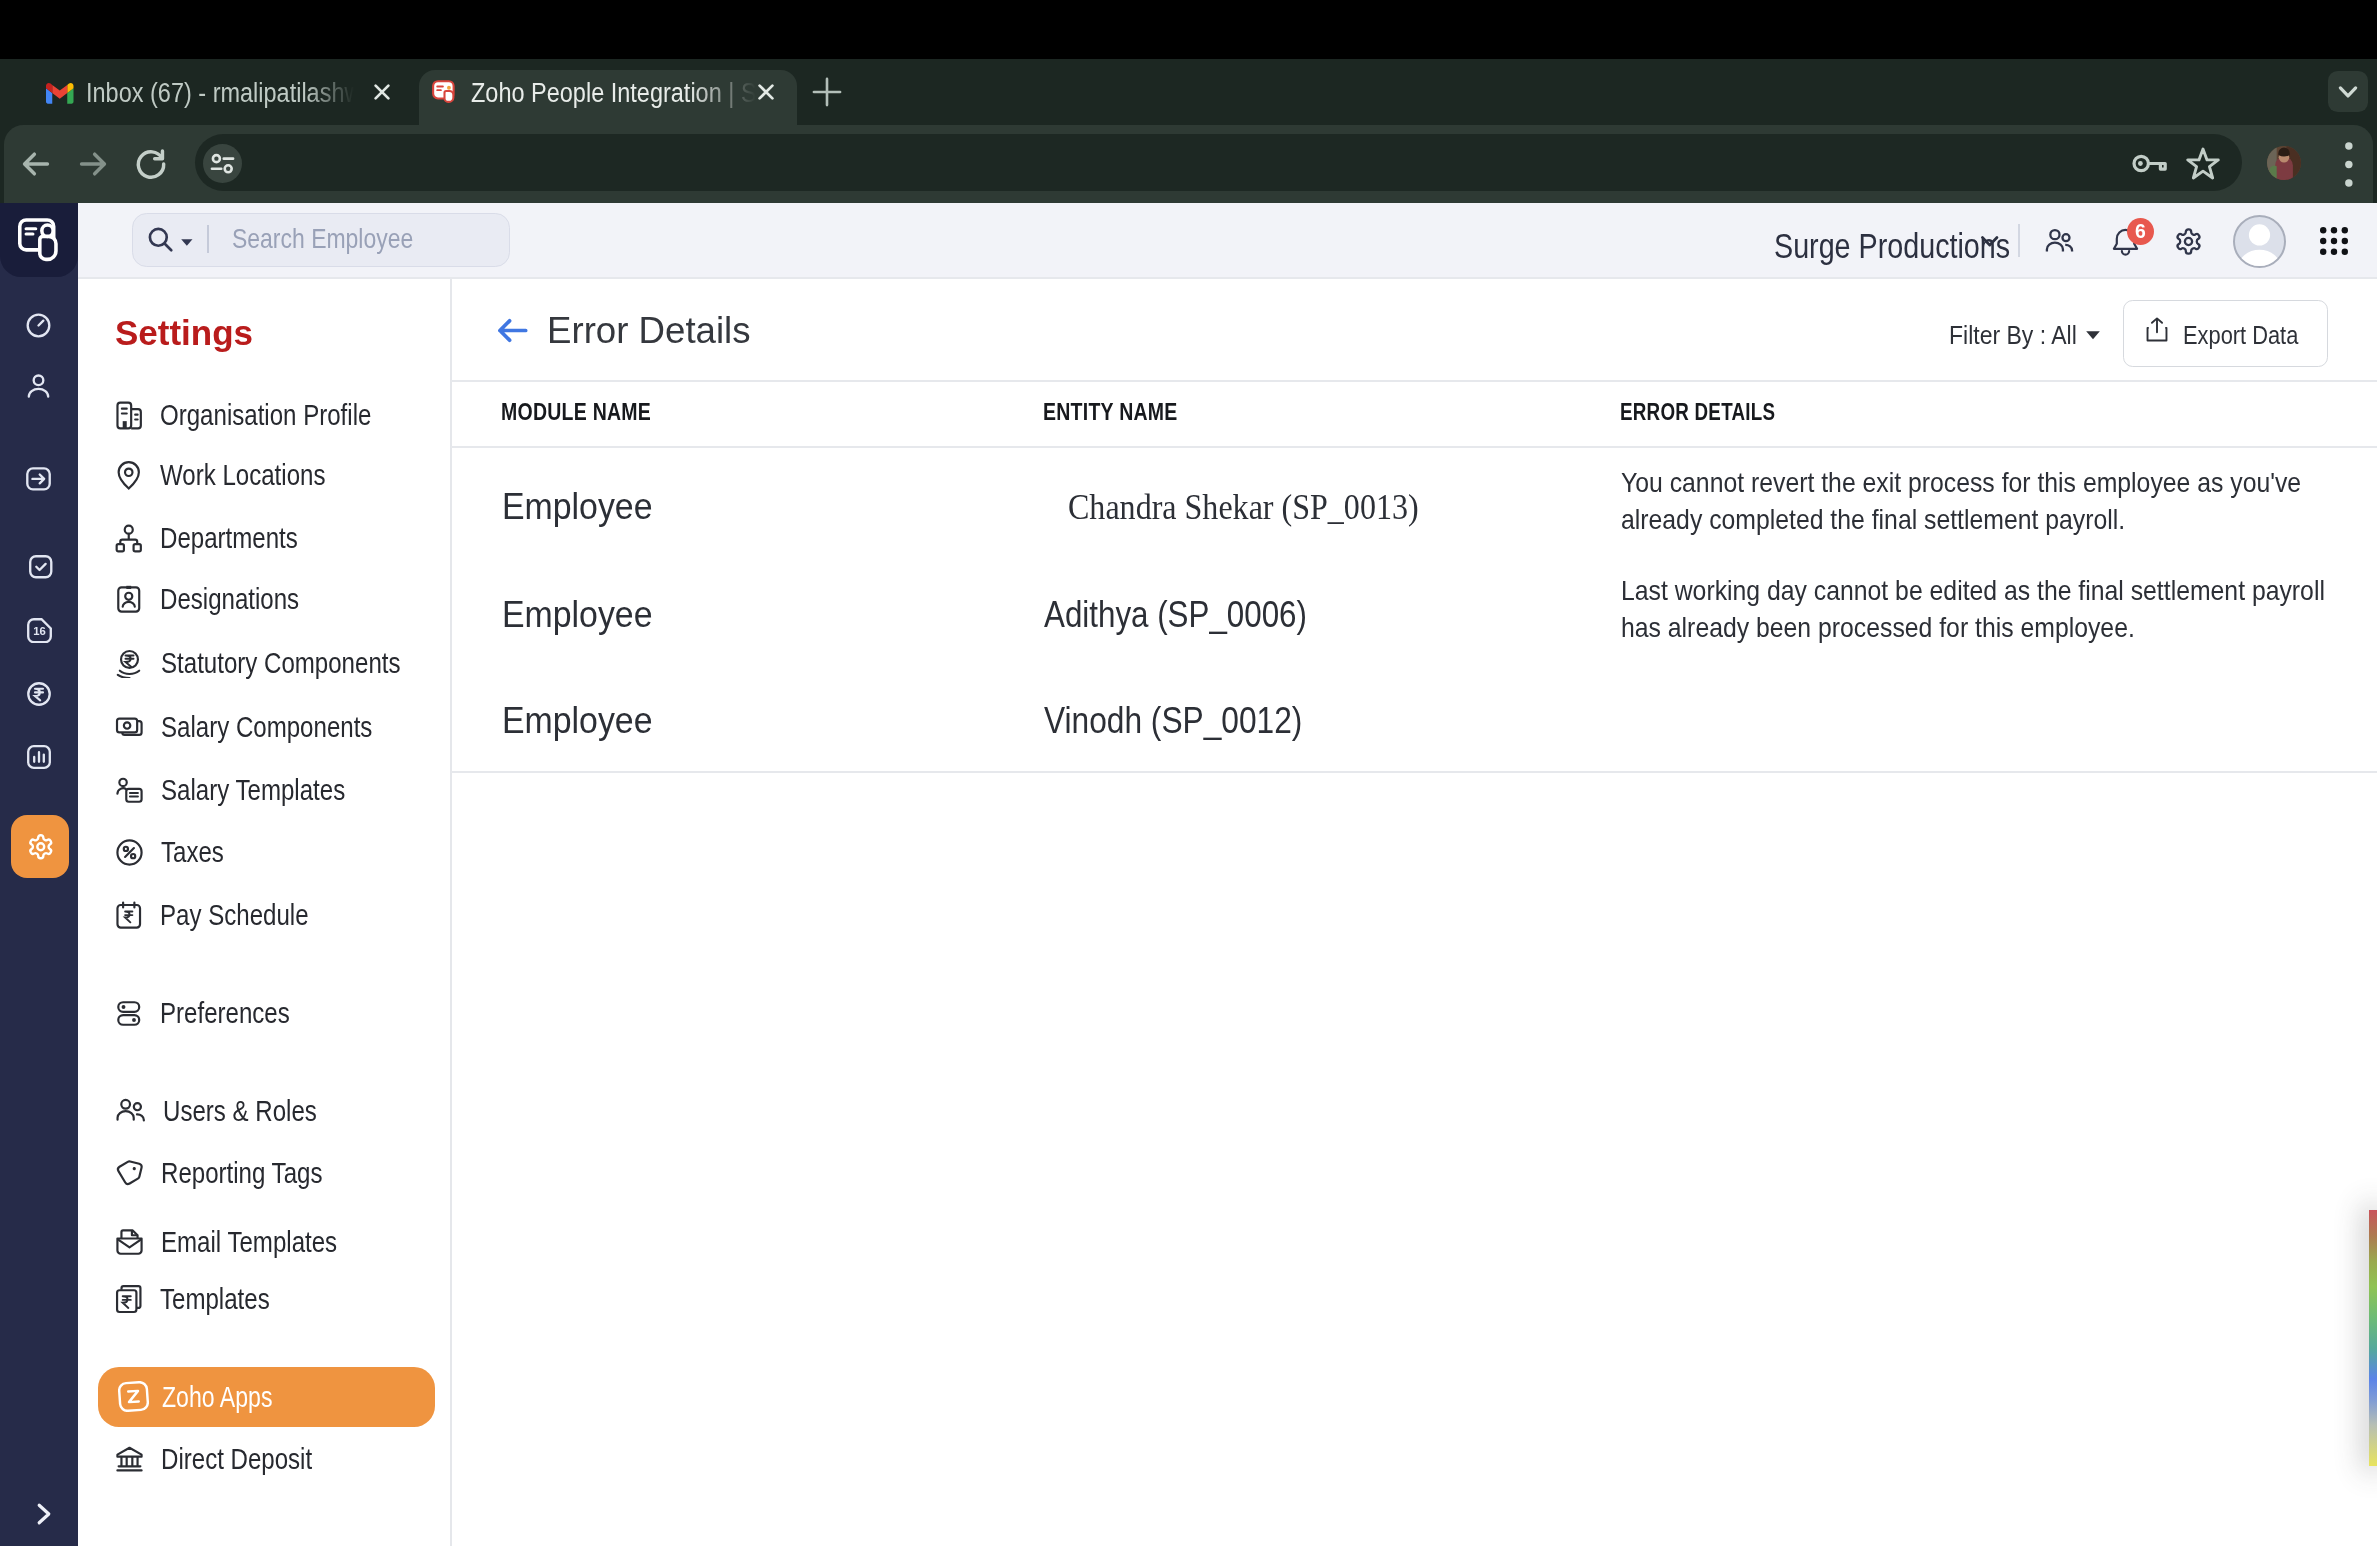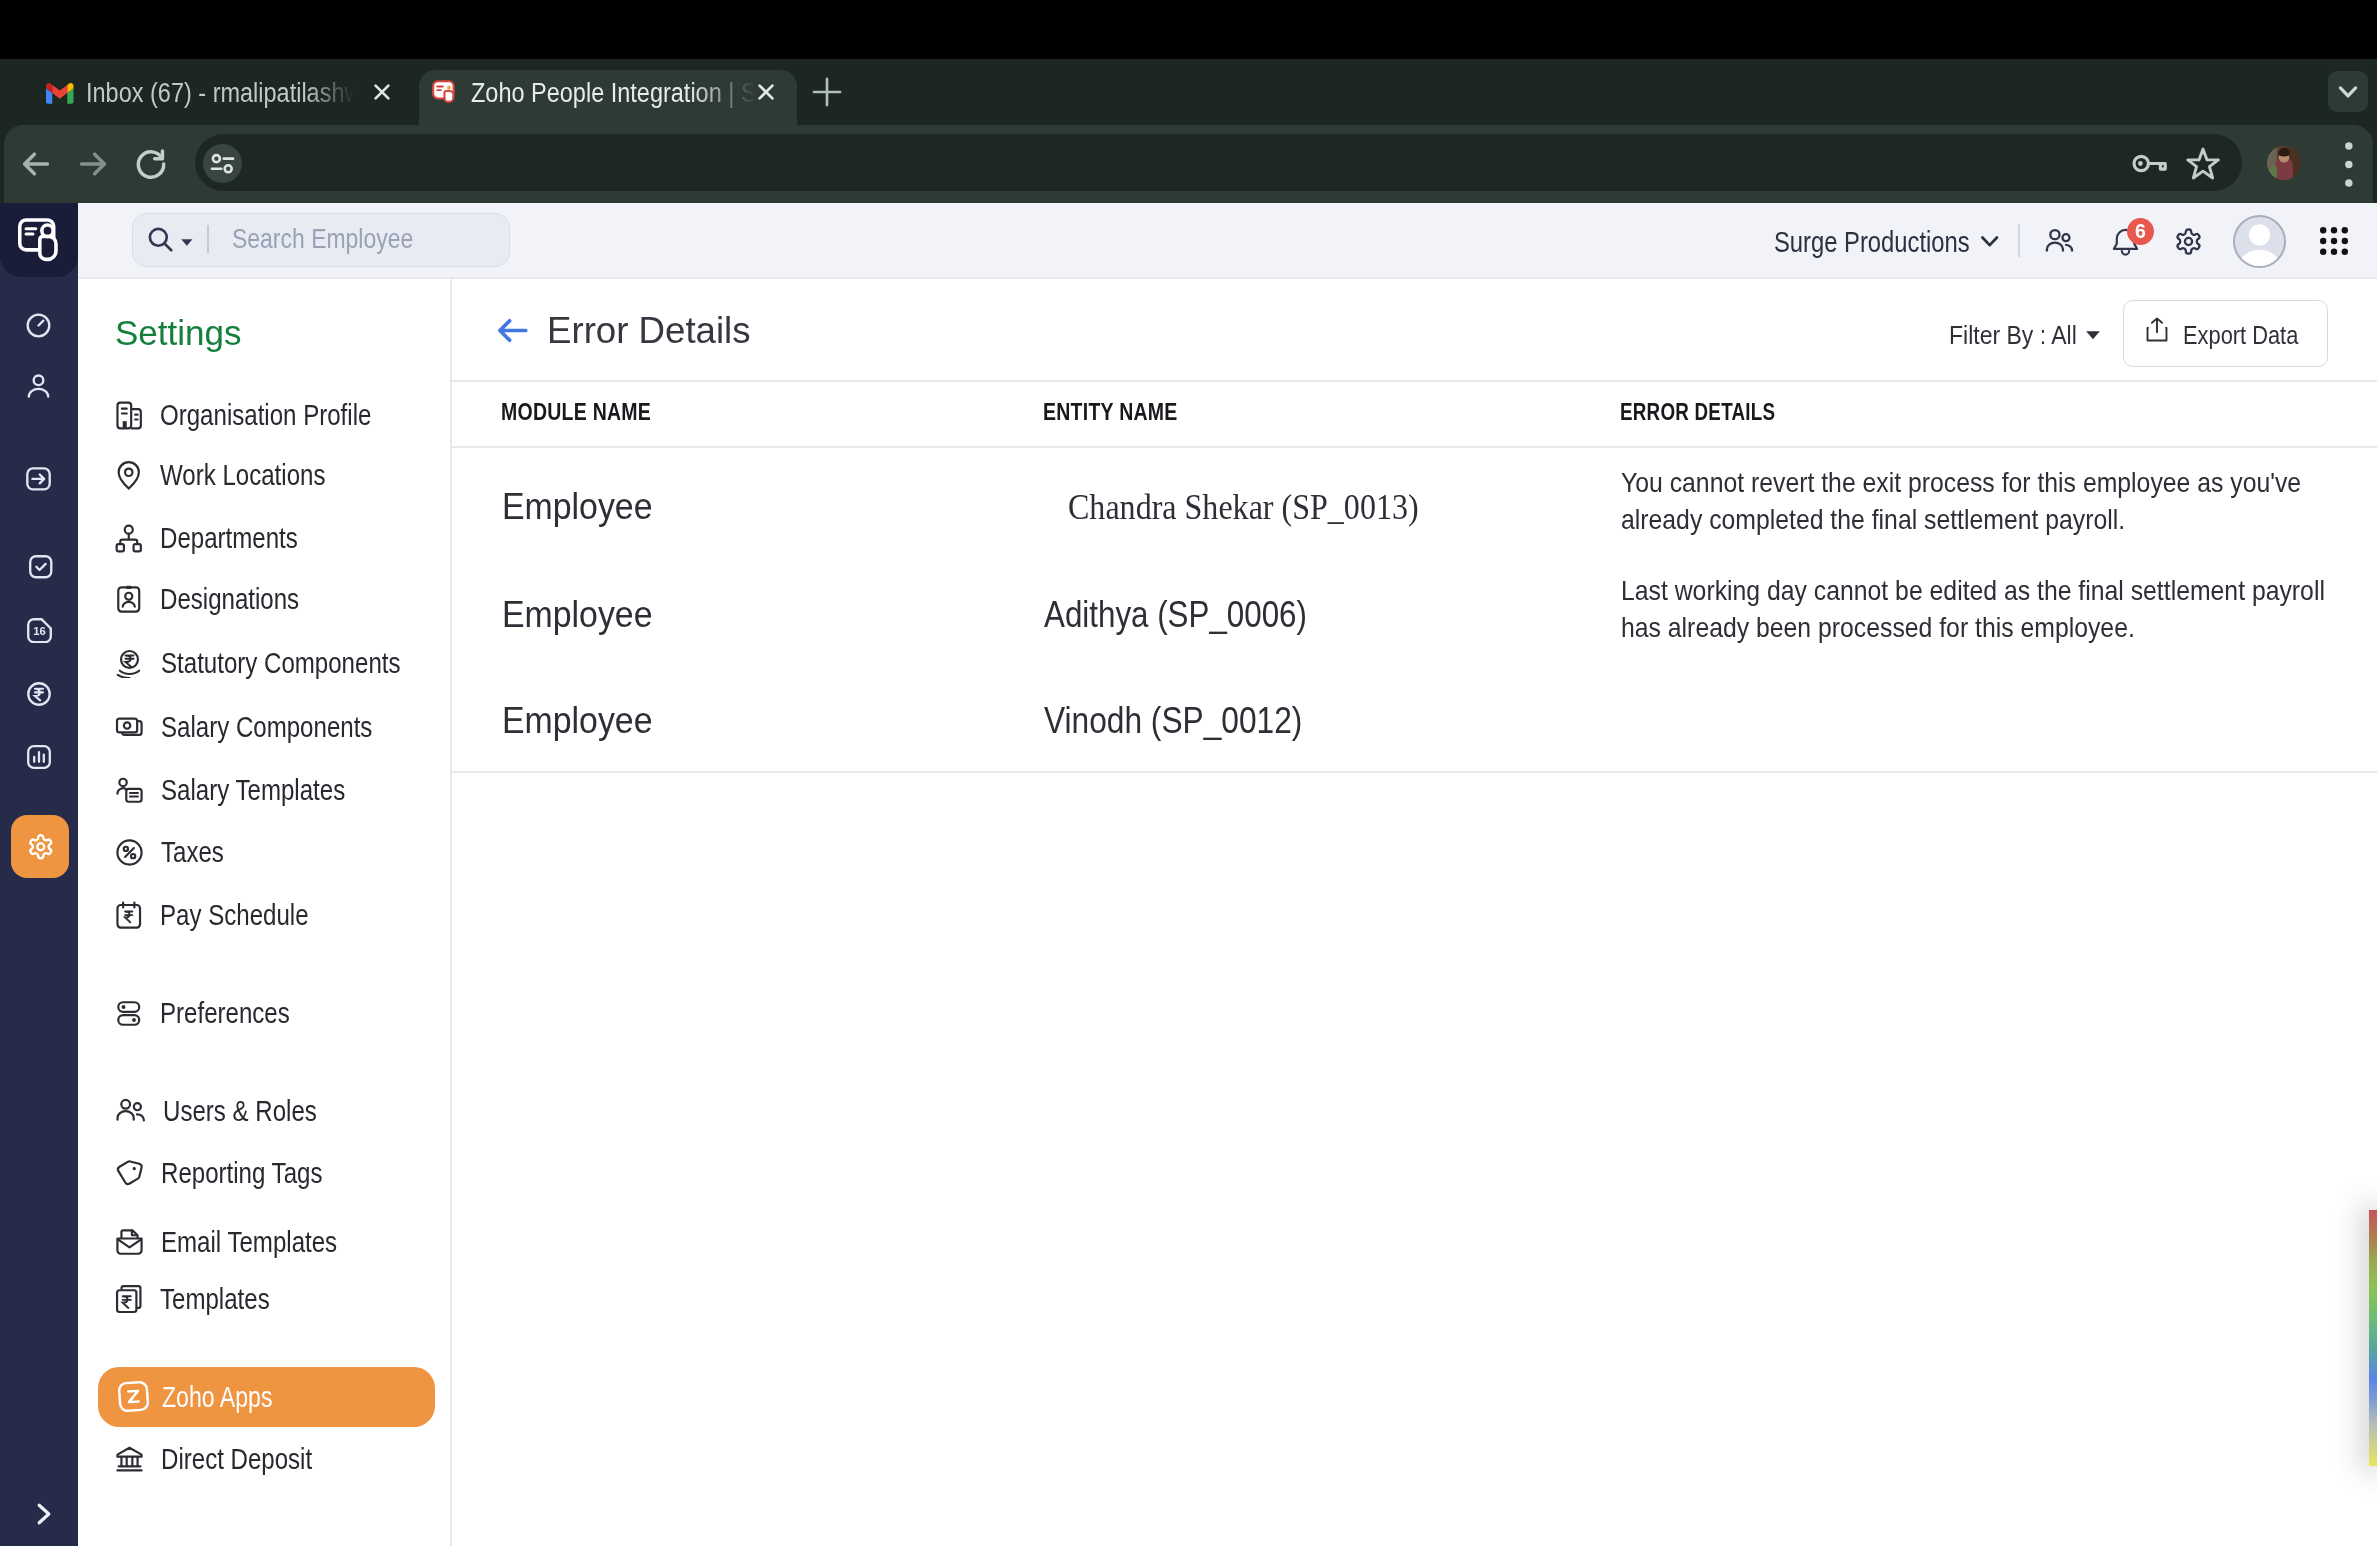--- a/index.html
+++ b/index.html
@@ -220,21 +220,21 @@
       </svg>
   </div>
   <div class="abs" style="left:180px;top:235px;width:13.7px;height:9px;">
     <svg width="13.7" height="9" viewBox="0 0 17 11">
         <path d="M1.5 1.5 L8.5 9.5 L15.5 1.5 Z" fill="#333852"></path>
       </svg>
   </div>
   <div class="abs" style="left:207px;top:225px;width:1.6px;height:27.5px;background:#c5cad9;"></div>
   <div class="abs" style="left:232px;top:223px;font-size:28px;color:#99a1b7;"><span class="sx" style="transform:scaleX(0.82);">Search Employee</span></div>
 
-  <div class="abs" style="left:1774px;top:226px;font-size:29px;color:#2c3040;font-weight:500;"><span class="sx" style="transform:scaleX(0.82);">Surge Productions</span></div>
+  <div class="abs" style="left:1774px;top:226px;font-size:35px;color:#2c3040;font-weight:500;"><span class="sx" style="transform:scaleX(0.82);">Surge Productions</span></div>
   <div class="abs" style="left:1980px;top:235px;width:17px;height:13px;">
     <svg width="19.4" height="13" viewBox="0 0 24 16">
         <path d="M3 3 L12 12.5 L21 3" fill="none" stroke="#2c3040" stroke-width="3.4" stroke-linecap="round" stroke-linejoin="round"></path>
       </svg>
   </div>
   <div class="abs" style="left:2018px;top:224px;width:1.6px;height:33px;background:#d3d7e2;"></div>
   <div class="abs" style="left:2045px;top:227px;width:29px;height:29px;">
     <svg width="29" height="29" viewBox="0 0 38 38">
         <g fill="none" stroke="#30354a" stroke-width="3">
       <circle cx="13" cy="10" r="6"></circle>
@@ -276,21 +276,21 @@
       <circle cx="6.5" cy="20" r="4"></circle>
           <circle cx="20" cy="20" r="4"></circle>
           <circle cx="33.5" cy="20" r="4"></circle>
       <circle cx="6.5" cy="33.5" r="4"></circle>
           <circle cx="20" cy="33.5" r="4"></circle>
           <circle cx="33.5" cy="33.5" r="4"></circle>
     </g>
       </svg>
   </div>
 
-  <div class="abs" style="left:115px;top:313px;font-size:35px;font-weight:normal;color:#15803d;">Settings</div>
+  <div class="abs" style="left:115px;top:313px;font-size:35px;font-weight:bold;color:#b91c1c;">Settings</div>
 
   <div class="menuitem" style="top:399px;">
     <svg width="27.5" height="29" viewBox="0 0 34 36">
         <g fill="none" stroke="#2b2d33" stroke-width="2.7">
       <rect x="3" y="2" width="17" height="32" rx="3.5"></rect>
       <path d="M20 10 h8.5 a3.5 3.5 0 0 1 3.5 3.5 V30.5 a3.5 3.5 0 0 1 -3.5 3.5 H20"></path>
       <path d="M8.5 9.5 h6 M8.5 15.5 h6 M25 17 h3 M25 23 h3" stroke-linecap="round"></path>
       <rect x="9.5" y="25" width="5" height="9" fill="#2b2d33" stroke="none"></rect>
     </g>
       </svg>

